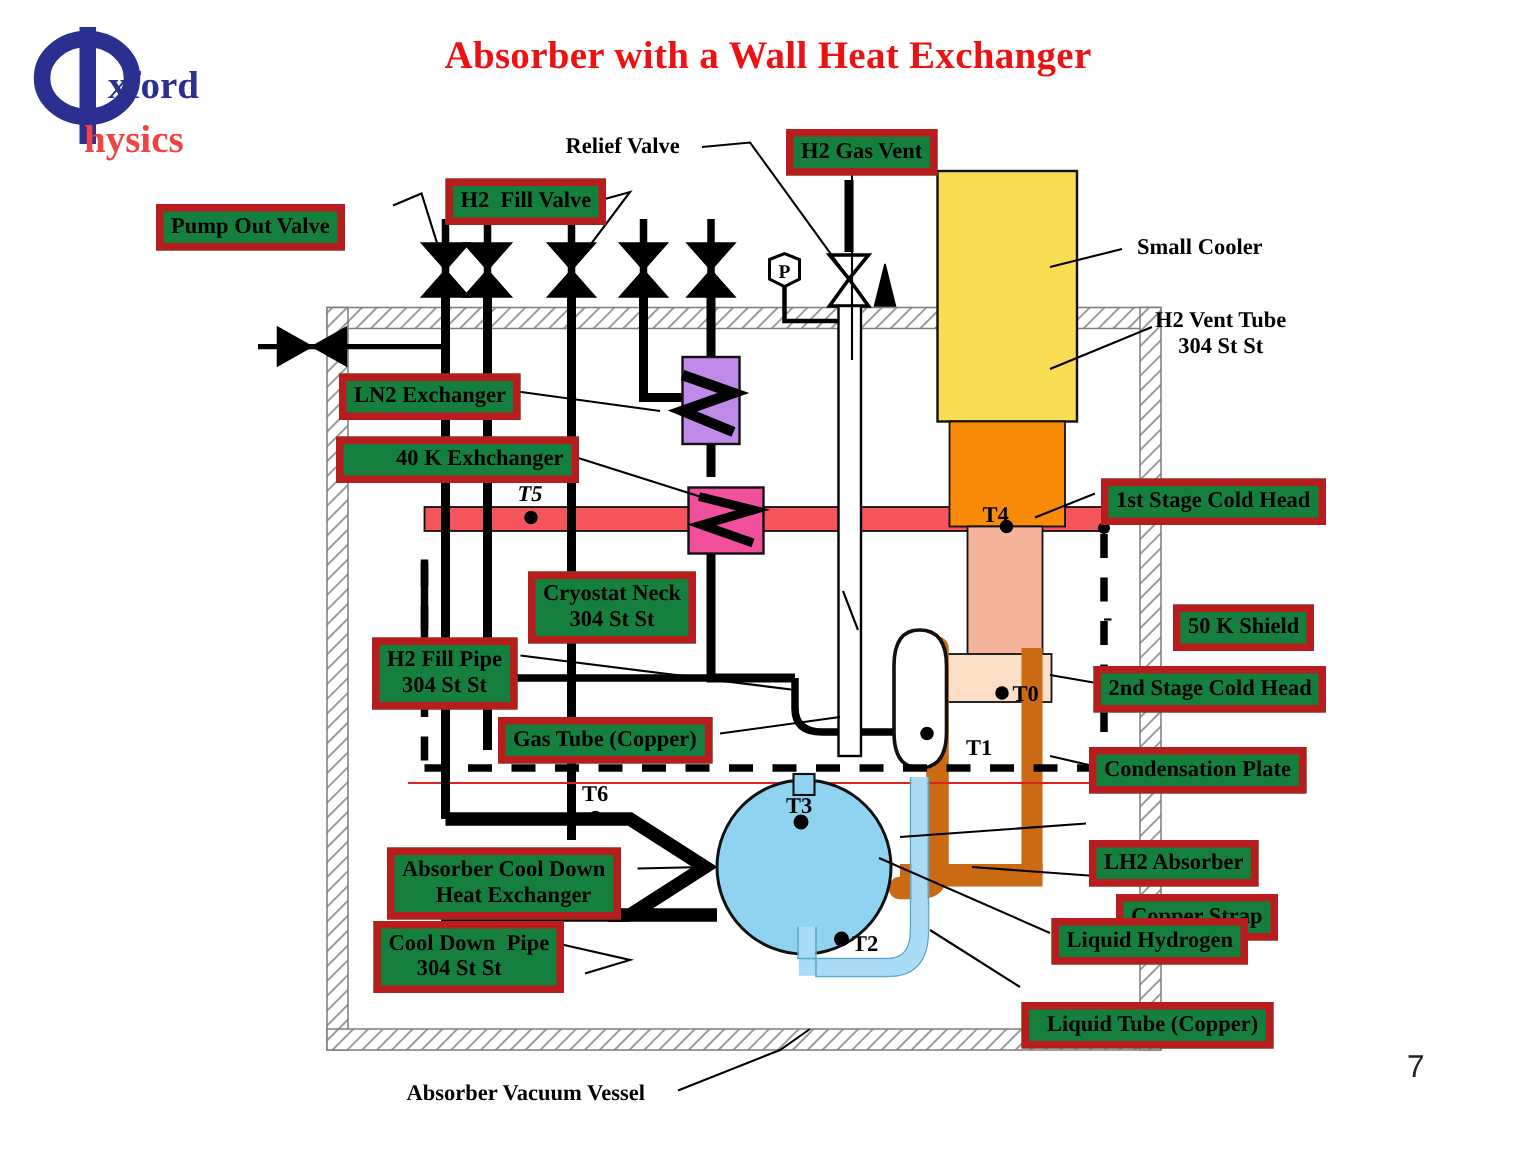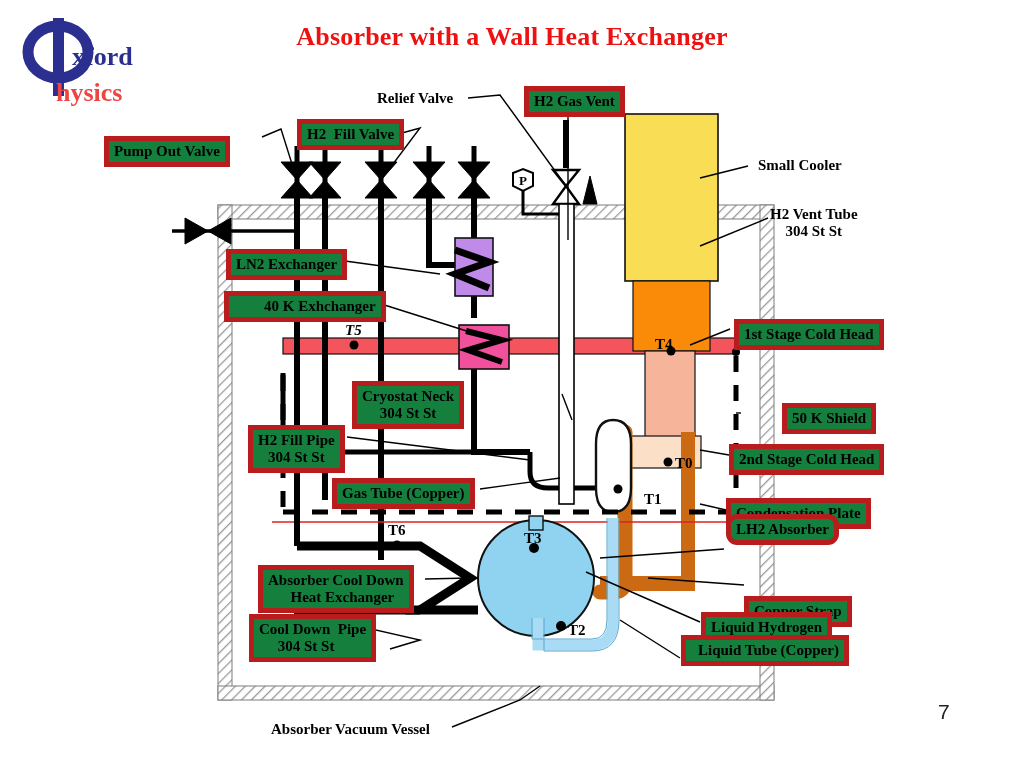--- a/index.html
+++ b/index.html
@@ -290,27 +290,27 @@
   <div class="lbl c" style="left:352px;top:381px;">Cryostat Neck
 304 St St</div>
 
   <div class="lbl c" style="left:248px;top:425px;">H2 Fill Pipe
 304 St St</div>
 
   <div class="lbl" style="left:332px;top:478px;">Gas Tube (Copper)</div>
 
   <div class="lbl" style="left:726px;top:498px;">Condensation Plate</div>
 
-  <div class="lbl" style="left:726px;top:514px;border-radius:11px;">LH2 Absorber</div>
+  <div class="lbl" style="left:726px;top:560px;">LH2 Absorber</div>
 
   <div class="lbl" style="left:744px;top:575px;margin-top:21px;">Copper Strap</div>
 
   <div class="lbl" style="left:701px;top:612px;">Liquid Hydrogen</div>
 
-  <div class="lbl" style="left:681px;top:635px;padding-left:12px;">Liquid Tube (Copper)</div>
+  <div class="lbl" style="left:681px;top:668px;padding-left:12px;">Liquid Tube (Copper)</div>
 
   <div class="lbl" style="left:258px;top:565px;">Absorber Cool Down
       Heat Exchanger</div>
 
   <div class="lbl" style="left:249px;top:614px;">Cool Down  Pipe
      304 St St</div>
 
   <div class="lbl nb" style="left:266px;top:719px;">Absorber Vacuum Vessel</div>
 
   <div class="tsensor" style="left:345px;top:322px;font-style:italic;">T5</div>

